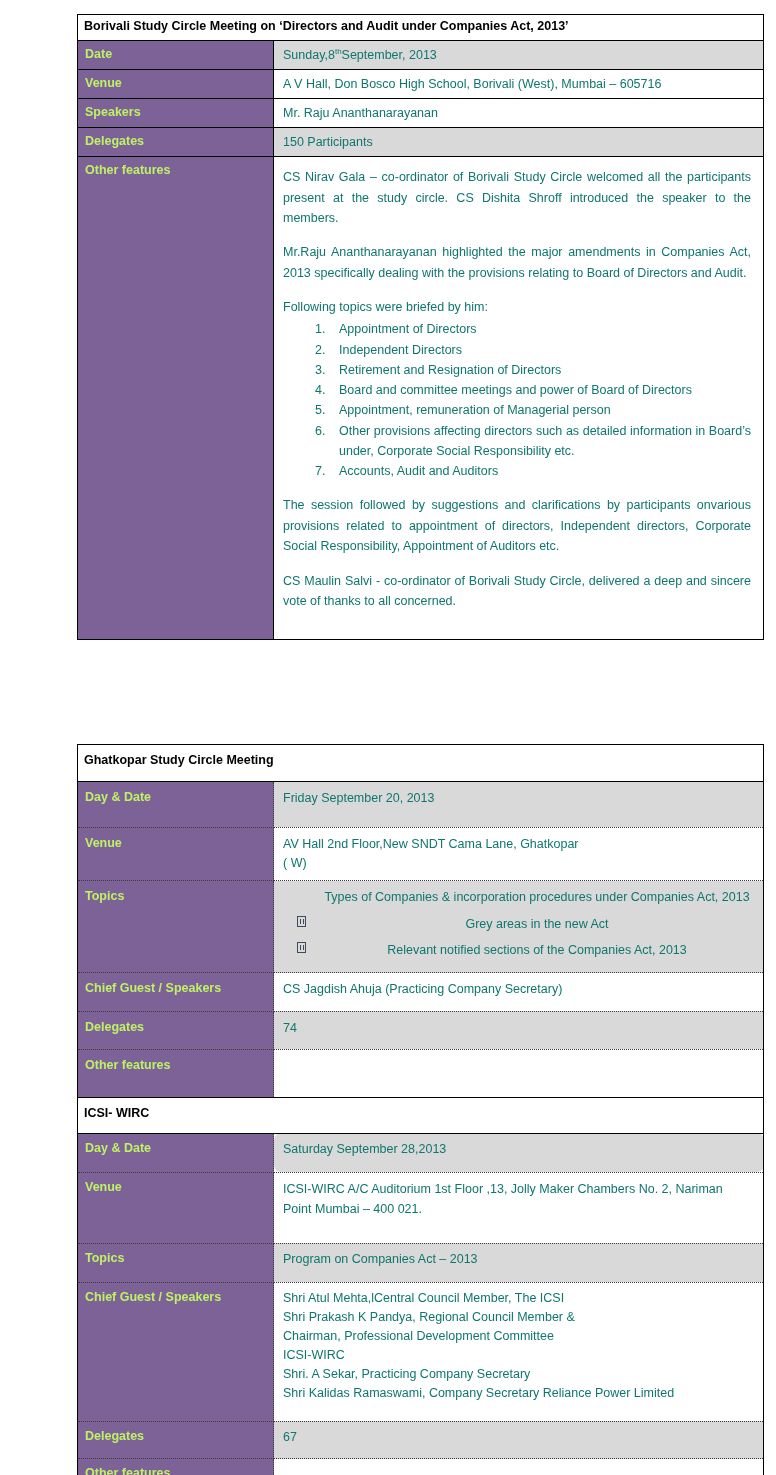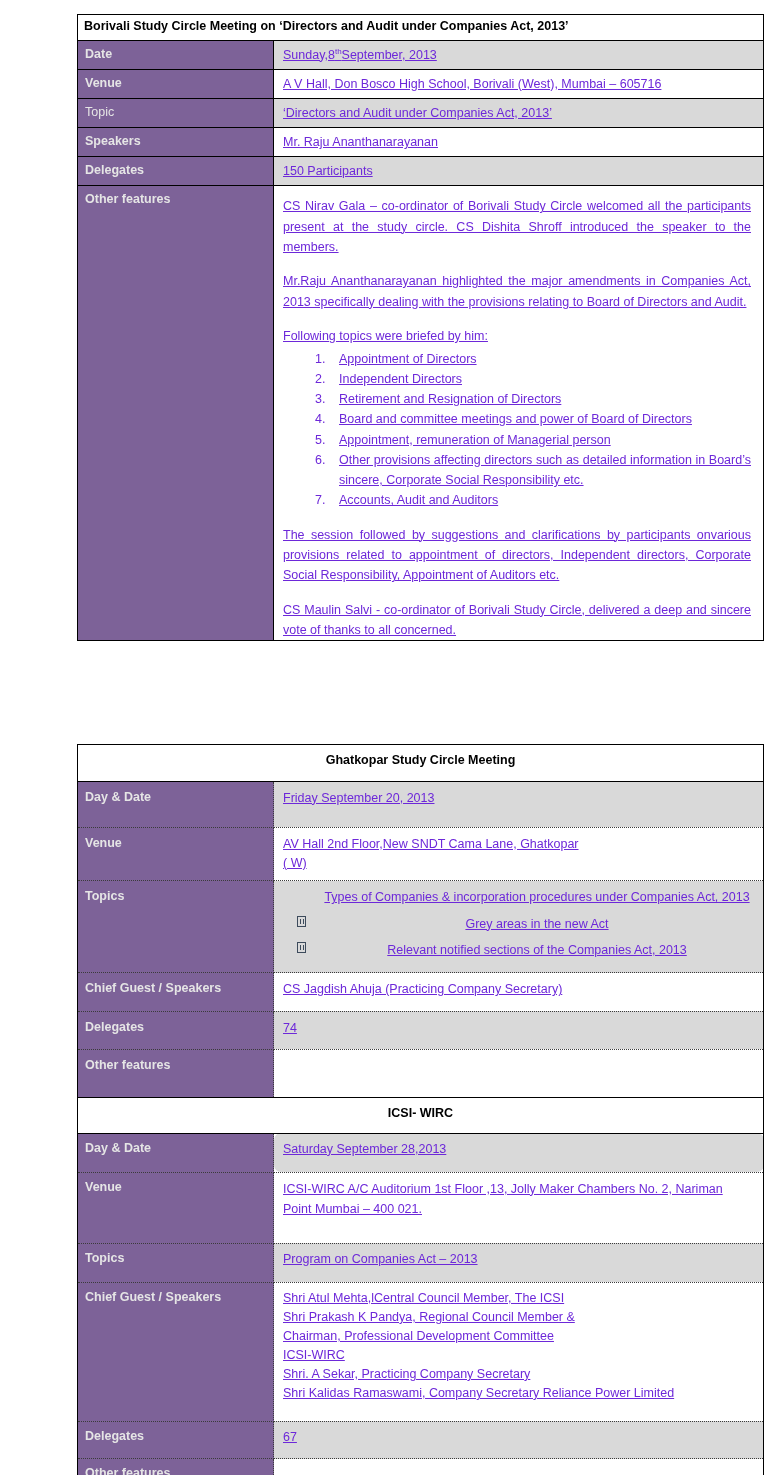--- a/index.html
+++ b/index.html
@@ -37,42 +37,41 @@
 
   .title-row td {
     border: 1px solid #000000;
     background: #ffffff;
     padding: 4px 6px 5px 6px;
     font-size: 12.5px;
     font-weight: bold;
     color: #000000;
     line-height: 1.25;
   }
-  .title-row.center td { text-align: center; }
+  .title-row.center td { }
   .title-row.left td { text-align: left; }
 
   td.label {
     background: #7d6298;
-    color: #e5e5e5;
+    color: #bef264;
     font-weight: bold;
     font-size: 12.5px;
     vertical-align: top;
     padding: 5px 0 5px 7px;
     line-height: 1.3;
   }
   td.label.thin { font-weight: normal; }
 
   td.value {
     background: #ffffff;
-    color: #6d28d9;
+    color: #0f766e;
     font-size: 12.5px;
     vertical-align: top;
     padding: 5px 10px 5px 9px;
     line-height: 1.45;
-    text-decoration: underline;
   }
   td.value.shaded { background: #d9d9d9; }
 
   
   .t1 td { border-top: 1px solid #000000; border-bottom: 1px solid #000000; }
   .t1 td.label { border-right: 1px solid #000000; }
 
   
   .tdot td {
     border-top: 1px dotted #3b3b3b;
@@ -180,48 +179,44 @@
       <tr>
         <td class="label">Date</td>
         <td class="value shaded"><span>Sunday,8</span><sup>th</sup><span>September, 2013</span></td>
       </tr>
 
       <tr>
         <td class="label">Venue</td>
         <td class="value">A V Hall, Don Bosco High School, Borivali (West), Mumbai – 605716</td>
       </tr>
 
-      <tr>
-        <td class="label thin">Topic</td>
-        <td class="value shaded">‘Directors and Audit under Companies Act, 2013’</td>
-      </tr>
 
       <tr>
         <td class="label">Speakers</td>
         <td class="value">Mr. Raju Ananthanarayanan</td>
       </tr>
 
       <tr>
         <td class="label">Delegates</td>
         <td class="value shaded">150  Participants</td>
       </tr>
 
       <tr>
         <td class="label">Other features</td>
-        <td class="value" style="padding:10px 12px 0 9px;">
+        <td class="value" style="padding:10px 12px 28px 9px;">
           <p class="para">CS Nirav Gala – co-ordinator of Borivali Study Circle welcomed all the participants present at the study circle. CS Dishita Shroff introduced the speaker to the members.</p>
           <p class="para">Mr.Raju Ananthanarayanan highlighted the major amendments in Companies Act, 2013 specifically dealing with the provisions relating to Board of Directors and Audit.</p>
           <p class="para nogap">Following topics were briefed by him:</p>
           <ol class="topics">
             <li>Appointment of Directors</li>
             <li>Independent Directors</li>
             <li>Retirement and Resignation of Directors</li>
             <li>Board and committee meetings and power of Board of Directors</li>
             <li>Appointment, remuneration of Managerial person</li>
-            <li>Other provisions affecting directors such as detailed information in Board’s sincere, Corporate Social Responsibility etc.</li>
+            <li>Other provisions affecting directors such as detailed information in Board’s under, Corporate Social Responsibility etc.</li>
             <li>Accounts, Audit and Auditors</li>
           </ol>
           <p class="para">The session followed by suggestions and clarifications by participants onvarious provisions related to appointment of directors, Independent directors, Corporate Social Responsibility, Appointment of Auditors etc.</p>
           <p class="para">CS Maulin Salvi - co-ordinator of Borivali Study Circle, delivered a deep and sincere vote of thanks to all concerned.</p>
         </td>
       </tr>
     </tbody>
   </table>
 
   <table class="doc-table tdot" style="top:744px;">

